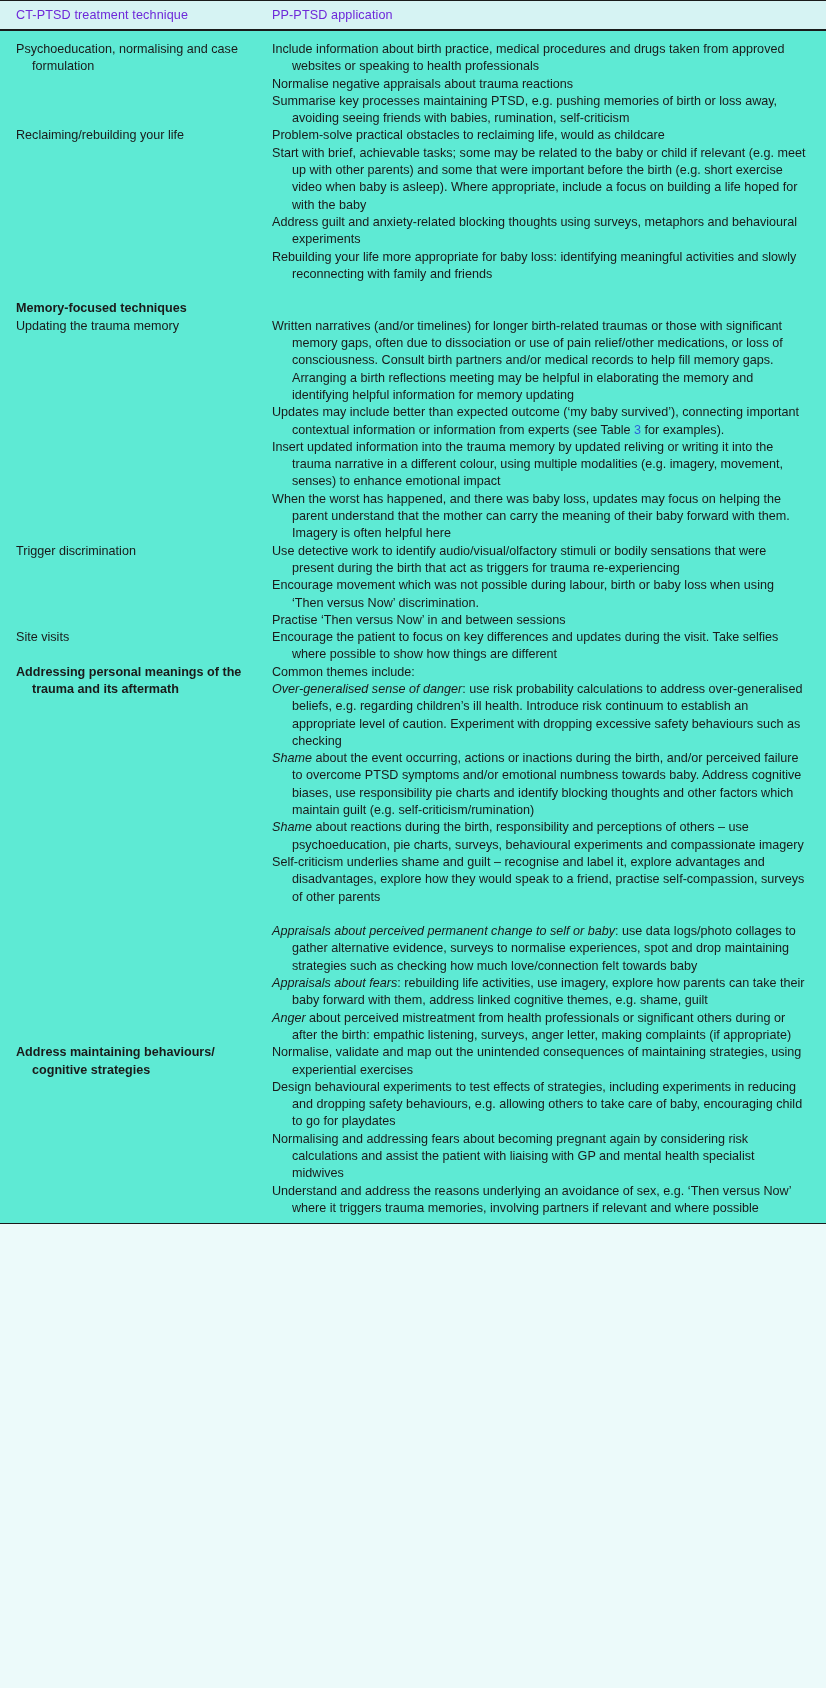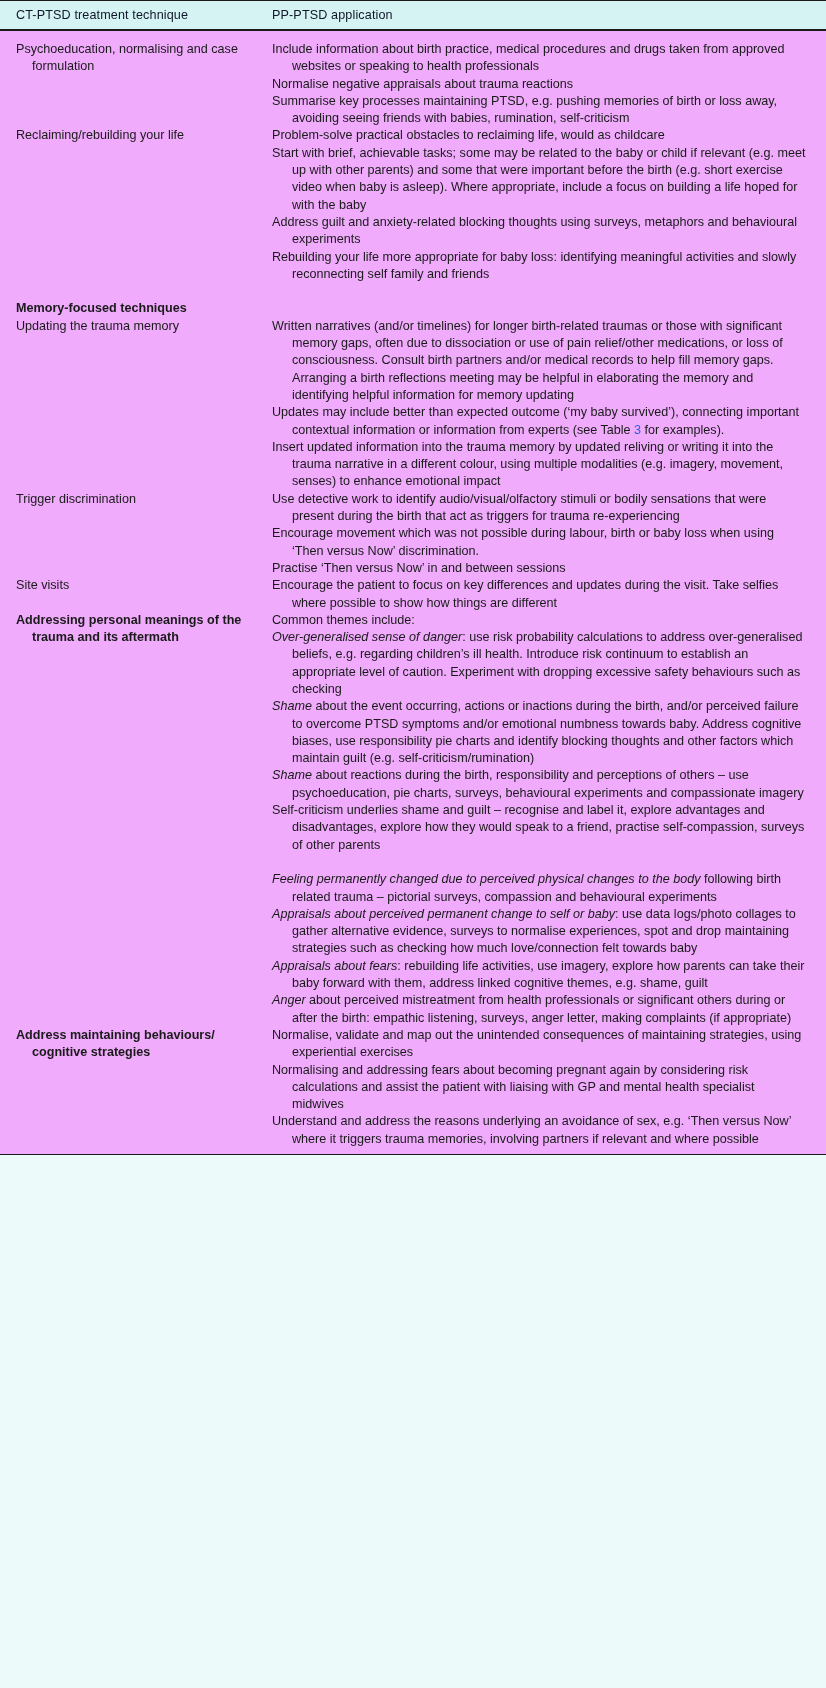--- a/index.html
+++ b/index.html
@@ -23,21 +23,21 @@
     background: #d6f3f3;
     border-top: 1.5px solid #1a1a1a;
     border-bottom: 2.5px solid #1a1a1a;
     box-sizing: border-box;
     height: 31px;
     display: flex;
     align-items: center;
   }
   .tbody {
     border-bottom: 1.5px solid #1a1a1a;
-    background: #f0abfc;
+    background: #5eead4;
     padding-top: 10px;
     padding-bottom: 6px;
     box-sizing: border-box;
   }
   .row {
     display: flex;
     align-items: flex-start;
     width: 826px;
     box-sizing: border-box;
   }
@@ -50,21 +50,21 @@
   }
   .col-b {
     width: 554px;
     min-width: 554px;
     padding-left: 0px;
     padding-right: 20px;
     box-sizing: border-box;
   }
   .hcell {
     font-size: 12.6px;
-    color: #0f172a;
+    color: #6d28d9;
     line-height: 17.3px;
     letter-spacing: 0.01em;
   }
   
   .p {
     margin: 0;
     padding-left: 20px;
     text-indent: -20px;
     font-size: 12.6px;
     line-height: 17.3px;
@@ -113,38 +113,39 @@
         </div>
       </div>
       <div class="row">
         <div class="col-a">
           <p class="p">Reclaiming/rebuilding your life</p>
         </div>
         <div class="col-b">
           <p class="p">Problem-solve practical obstacles to reclaiming life, would as childcare</p>
           <p class="p">Start with brief, achievable tasks; some may be related to the baby or child if relevant (e.g. meet up with other parents) and some that were important before the birth (e.g. short exercise video when baby is asleep). Where appropriate, include a focus on building a life hoped for with the baby</p>
           <p class="p">Address guilt and anxiety-related blocking thoughts using surveys, metaphors and behavioural experiments</p>
-          <p class="p">Rebuilding your life more appropriate for baby loss: identifying meaningful activities and slowly reconnecting self family and friends</p>
+          <p class="p">Rebuilding your life more appropriate for baby loss: identifying meaningful activities and slowly reconnecting with family and friends</p>
         </div>
       </div>
       <div class="spacer"></div>
       <div class="row">
         <div class="col-a">
           <p class="p bold">Memory-focused techniques</p>
         </div>
         <div class="col-b"></div>
       </div>
       <div class="row">
         <div class="col-a">
           <p class="p">Updating the trauma memory</p>
         </div>
         <div class="col-b">
           <p class="p">Written narratives (and/or timelines) for longer birth-related traumas or those with significant memory gaps, often due to dissociation or use of pain relief/other medications, or loss of consciousness. Consult birth partners and/or medical records to help fill memory gaps. Arranging a birth reflections meeting may be helpful in elaborating the memory and identifying helpful information for memory updating</p>
           <p class="p">Updates may include better than expected outcome (‘my baby survived’), connecting important contextual information or information from experts (see Table <span class="lnk">3</span> for examples).</p>
           <p class="p">Insert updated information into the trauma memory by updated reliving or writing it into the trauma narrative in a different colour, using multiple modalities (e.g. imagery, movement, senses) to enhance emotional impact</p>
+          <p class="p">When the worst has happened, and there was baby loss, updates may focus on helping the parent understand that the mother can carry the meaning of their baby forward with them. Imagery is often helpful here</p>
         </div>
       </div>
       <div class="row">
         <div class="col-a">
           <p class="p">Trigger discrimination</p>
         </div>
         <div class="col-b">
           <p class="p">Use detective work to identify audio/visual/olfactory stimuli or bodily sensations that were present during the birth that act as triggers for trauma re-experiencing</p>
           <p class="p">Encourage movement which was not possible during labour, birth or baby loss when using ‘Then versus Now’ discrimination.</p>
           <p class="p">Practise ‘Then versus Now’ in and between sessions</p>
@@ -162,31 +163,31 @@
         <div class="col-a">
           <p class="p bold">Addressing personal meanings of the trauma and its aftermath</p>
         </div>
         <div class="col-b">
           <p class="p">Common themes include:</p>
           <p class="p"><span class="it">Over-generalised sense of danger</span>: use risk probability calculations to address over-generalised beliefs, e.g. regarding children’s ill health. Introduce risk continuum to establish an appropriate level of caution. Experiment with dropping excessive safety behaviours such as checking</p>
           <p class="p"><span class="it">Shame</span> about the event occurring, actions or inactions during the birth, and/or perceived failure to overcome PTSD symptoms and/or emotional numbness towards baby. Address cognitive biases, use responsibility pie charts and identify blocking thoughts and other factors which maintain guilt (e.g. self-criticism/rumination)</p>
           <p class="p"><span class="it">Shame</span> about reactions during the birth, responsibility and perceptions of others – use psychoeducation, pie charts, surveys, behavioural experiments and compassionate imagery</p>
           <p class="p">Self-criticism underlies shame and guilt – recognise and label it, explore advantages and disadvantages, explore how they would speak to a friend, practise self-compassion, surveys of other parents</p>
           <div class="spacer"></div>
-          <p class="p"><span class="it">Feeling permanently changed due to perceived physical changes to the body</span> following birth related trauma – pictorial surveys, compassion and behavioural experiments</p>
           <p class="p"><span class="it">Appraisals about perceived permanent change to self or baby</span>: use data logs/photo collages to gather alternative evidence, surveys to normalise experiences, spot and drop maintaining strategies such as checking how much love/connection felt towards baby</p>
           <p class="p"><span class="it">Appraisals about fears</span>: rebuilding life activities, use imagery, explore how parents can take their baby forward with them, address linked cognitive themes, e.g. shame, guilt</p>
           <p class="p"><span class="it">Anger</span> about perceived mistreatment from health professionals or significant others during or after the birth: empathic listening, surveys, anger letter, making complaints (if appropriate)</p>
         </div>
       </div>
       <div class="row">
         <div class="col-a">
           <p class="p bold">Address maintaining behaviours/ cognitive strategies</p>
         </div>
         <div class="col-b">
           <p class="p">Normalise, validate and map out the unintended consequences of maintaining strategies, using experiential exercises</p>
+          <p class="p">Design behavioural experiments to test effects of strategies, including experiments in reducing and dropping safety behaviours, e.g. allowing others to take care of baby, encouraging child to go for playdates</p>
           <p class="p">Normalising and addressing fears about becoming pregnant again by considering risk calculations and assist the patient with liaising with GP and mental health specialist midwives</p>
           <p class="p">Understand and address the reasons underlying an avoidance of sex, e.g. ‘Then versus Now’ where it triggers trauma memories, involving partners if relevant and where possible</p>
         </div>
       </div>
     </div>
 
 </div>
 
 </body></html>

